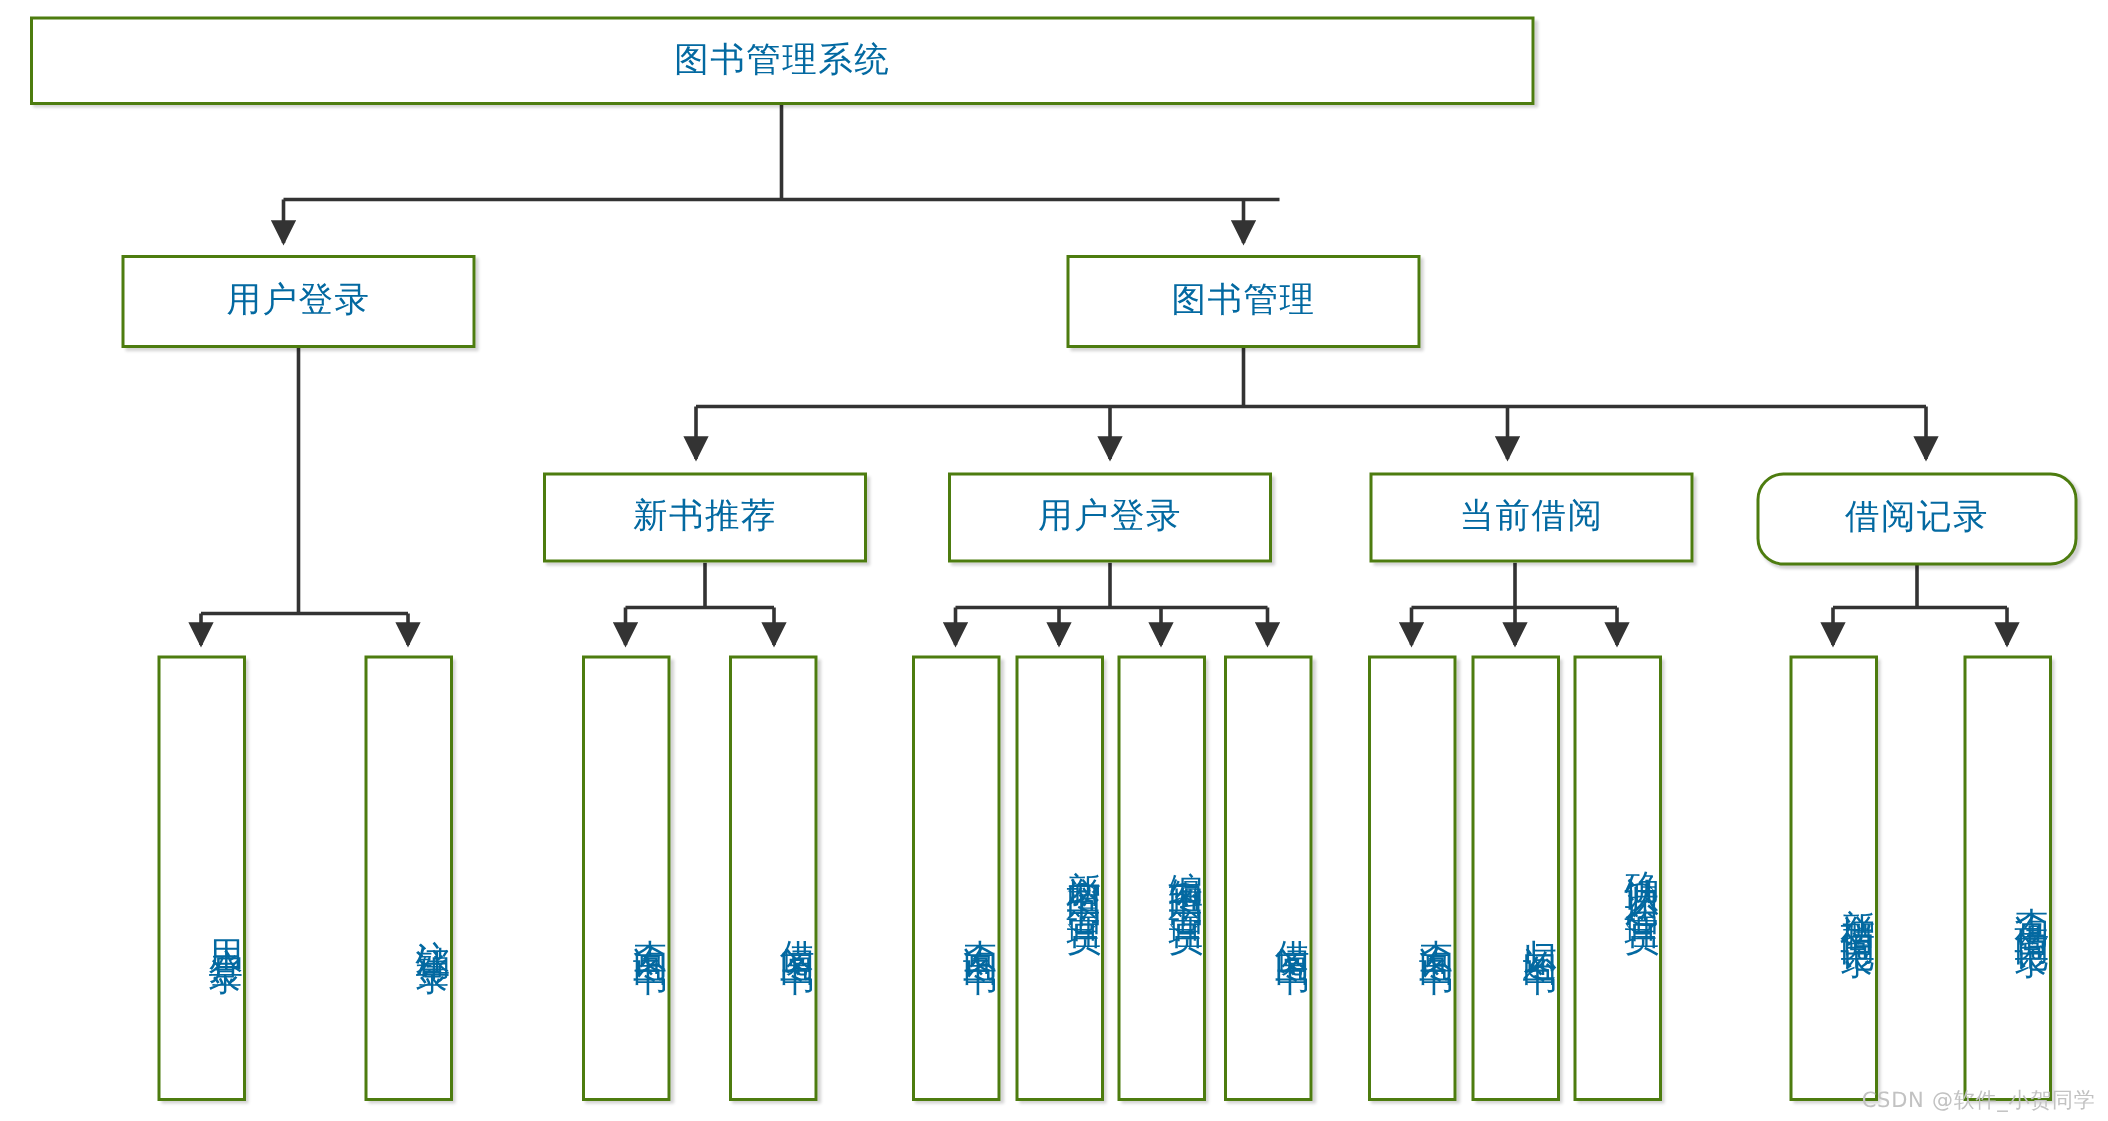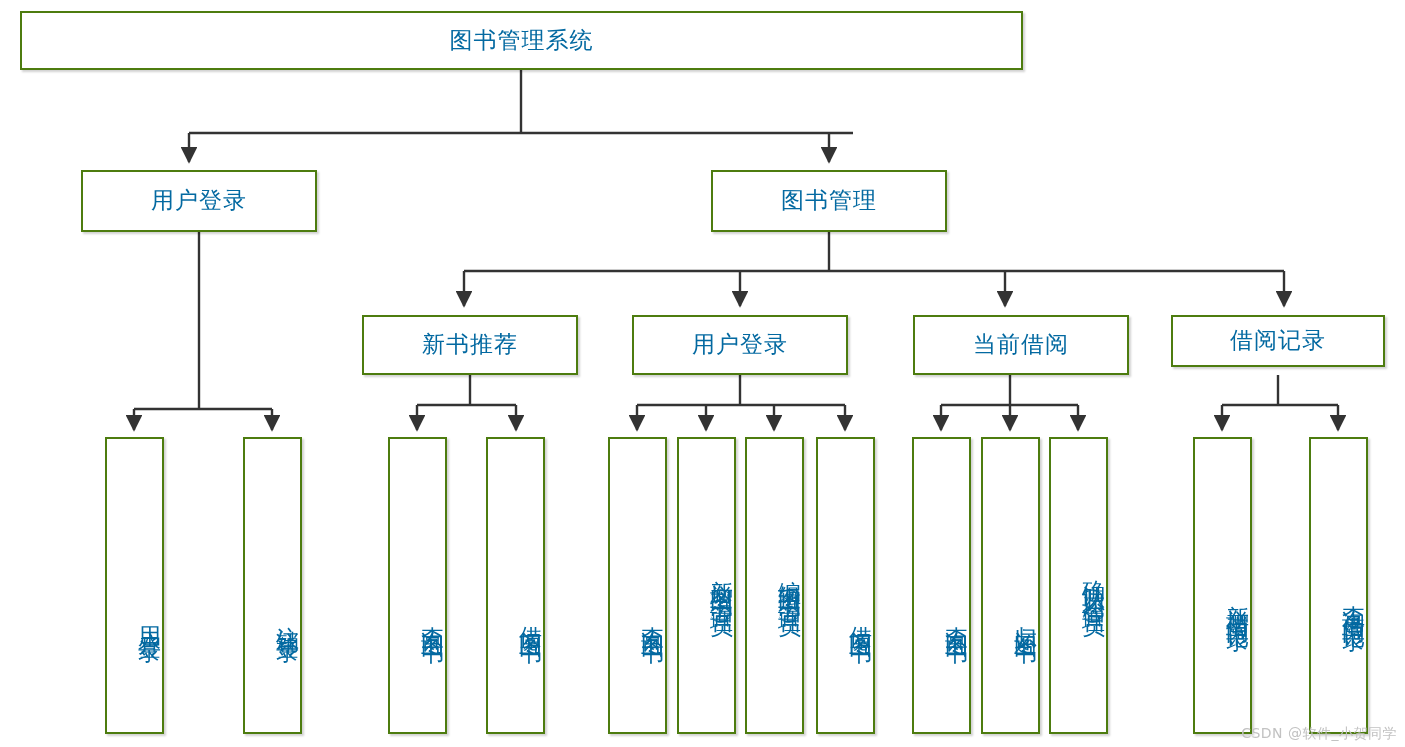--- a/index.html
+++ b/index.html
@@ -138,21 +138,21 @@
 
   <div class="node horizontal" style="left:711px; top:170px; width:236px; height:62px;">
     <span class="label">图书管理</span>
   </div>
   <div class="node horizontal" style="left:632px; top:315px; width:216px; height:60px;">
     <span class="label">用户登录</span>
   </div>
   <div class="node horizontal" style="left:902px; top:315px; width:216px; height:60px;margin-left:11px;">
     <span class="label">当前借阅</span>
   </div>
-  <div class="node horizontal" style="left:1171px; top:315px; width:214px; height:52px;">
+  <div class="node horizontal" style="left:1171px; top:315px; width:214px; height:62px;border-radius:18px;">
     <span class="label">借阅记录</span>
   </div>
 
   <div class="node vertical" style="left:105px; top:437px; width:59px; height:297px; padding-top:70px;">
     <span class="label">用户登录</span>
   </div>
   <div class="node vertical" style="left:243px; top:437px; width:59px; height:297px; padding-top:70px;">
     <span class="label">注销登录</span>
   </div>
 

